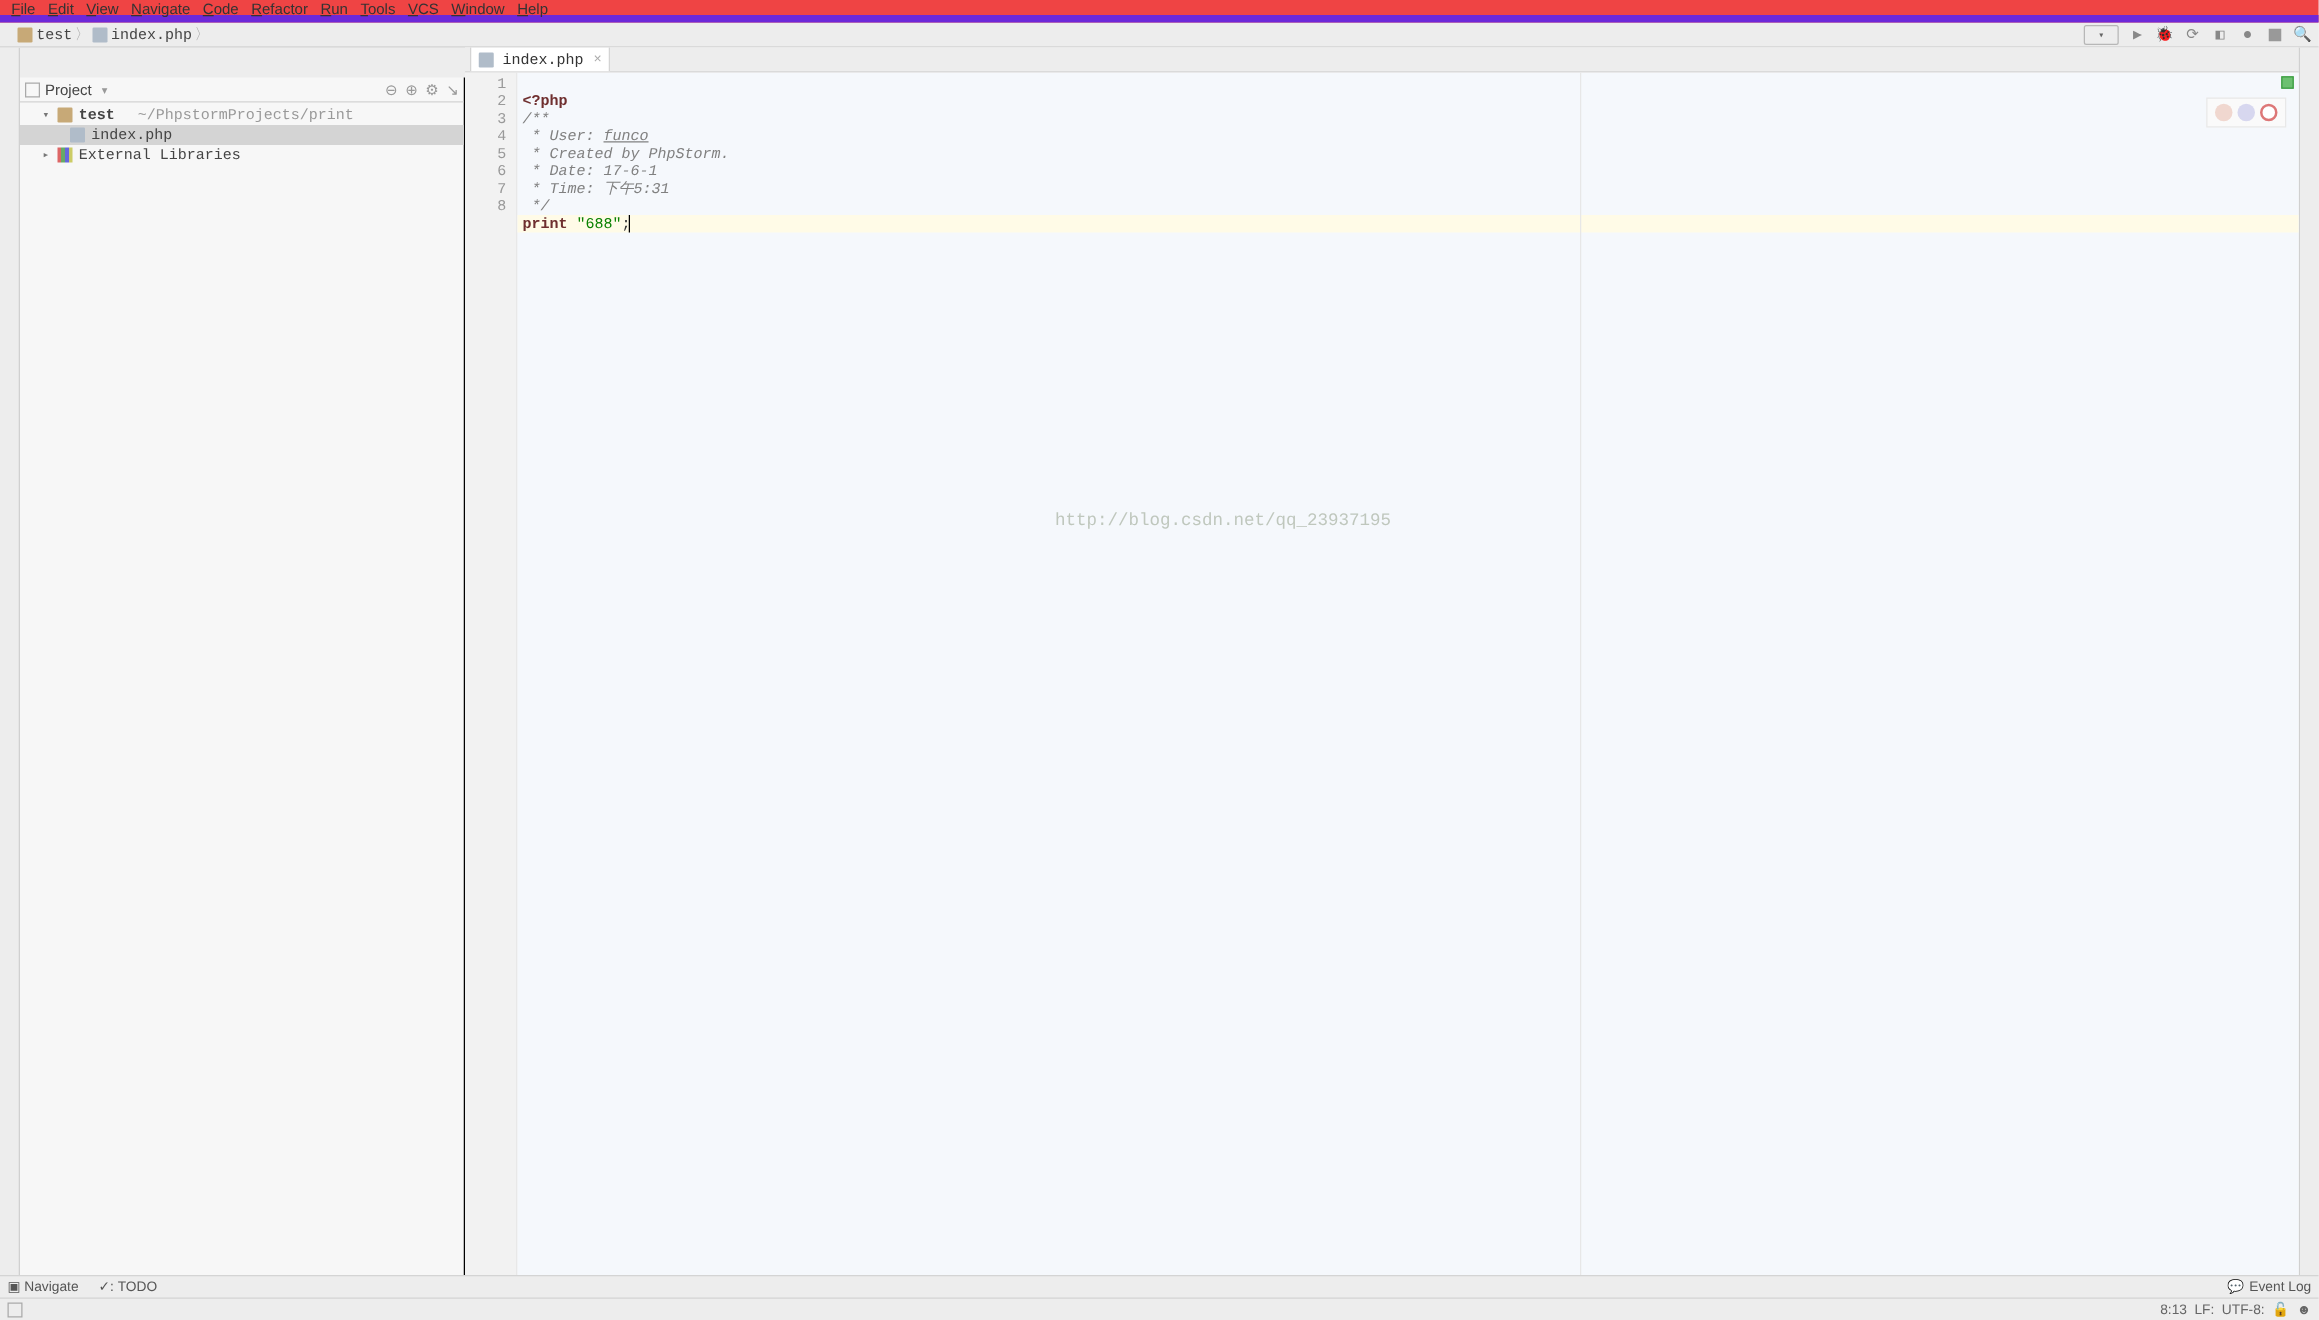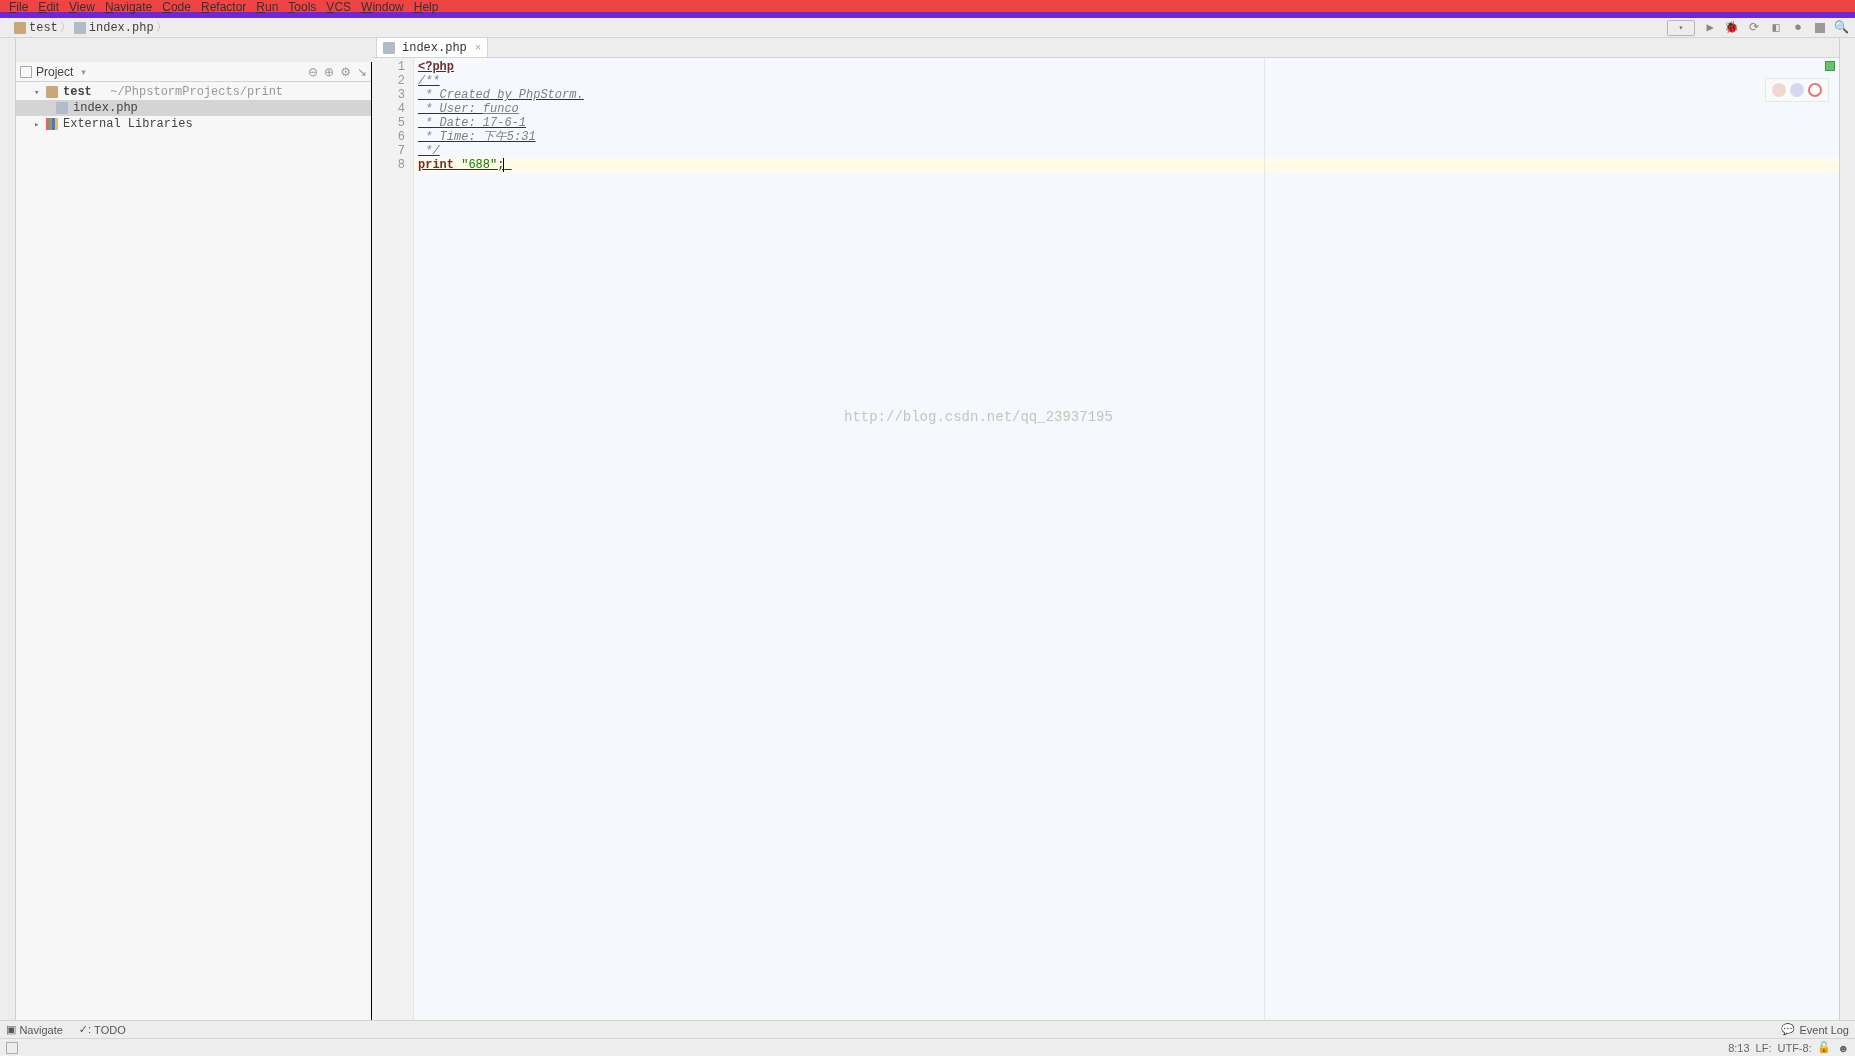--- a/index.html
+++ b/index.html
@@ -104,24 +104,23 @@
   font-size: 12px; color:#999;
   padding: 2px 8px 0 0;
   line-height: 14px;
 }
 .gutter div { height:14px; }
 .code {
   flex:1;
   font-family: "Courier New", monospace;
   font-size: 12px;
   line-height: 14px;
-  padding-top: 2px;
+  padding-top: 16px;
   position: relative;
   background: #f5f8fc;
-  text-decoration: underline;
 }
 .code .line { height:14px; padding-left: 4px; white-space: pre; }
 .line-cur { background: #fffbe7; }
 .kw-php { color:#6f2f2f; font-weight: bold; }
 .kw-print { color:#6f2f2f; font-weight: bold; }
 .comment { color:#808080; font-style: italic; }
 .under { text-decoration: underline; }
 .str { color:#098100; }
 .cursor-bar { border-left: 1px solid #000; margin-left:-1px; }
 .watermark { position:absolute; top:352px; left:430px; color:#bfc7bd; font-size:14px; font-family: "Courier New", monospace; }
@@ -246,22 +245,22 @@
         <div class="ruler-col"></div>
         <div class="validate-chk"></div>
         <div class="browser-strip">
           <div class="bs-dot" style="background:#f0d7cf"></div>
           <div class="bs-dot" style="background:#d7d7ef"></div>
           <div class="bs-dot" style="border:2px solid #d77; background:#fff"></div>
         </div>
 
         <div class="line"><span class="kw-php">&lt;?php</span></div>
         <div class="line comment">/**</div>
+        <div class="line comment"><span> * User: </span><span class="under">funco</span></div>
         <div class="line comment"> * Created by PhpStorm.</div>
-        <div class="line comment"><span> * User: </span><span class="under">funco</span></div>
         <div class="line comment"> * Date: 17-6-1</div>
         <div class="line comment"> * Time: 下午5:31</div>
         <div class="line comment"> */</div>
         <div class="line line-cur"><span class="kw-print">print </span><span class="str">"688"</span><span>;</span><span class="cursor-bar">&nbsp;</span></div>
 
         <div class="watermark">http://blog.csdn.net/qq_23937195</div>
       </div>
     </div>
   </div>
 

